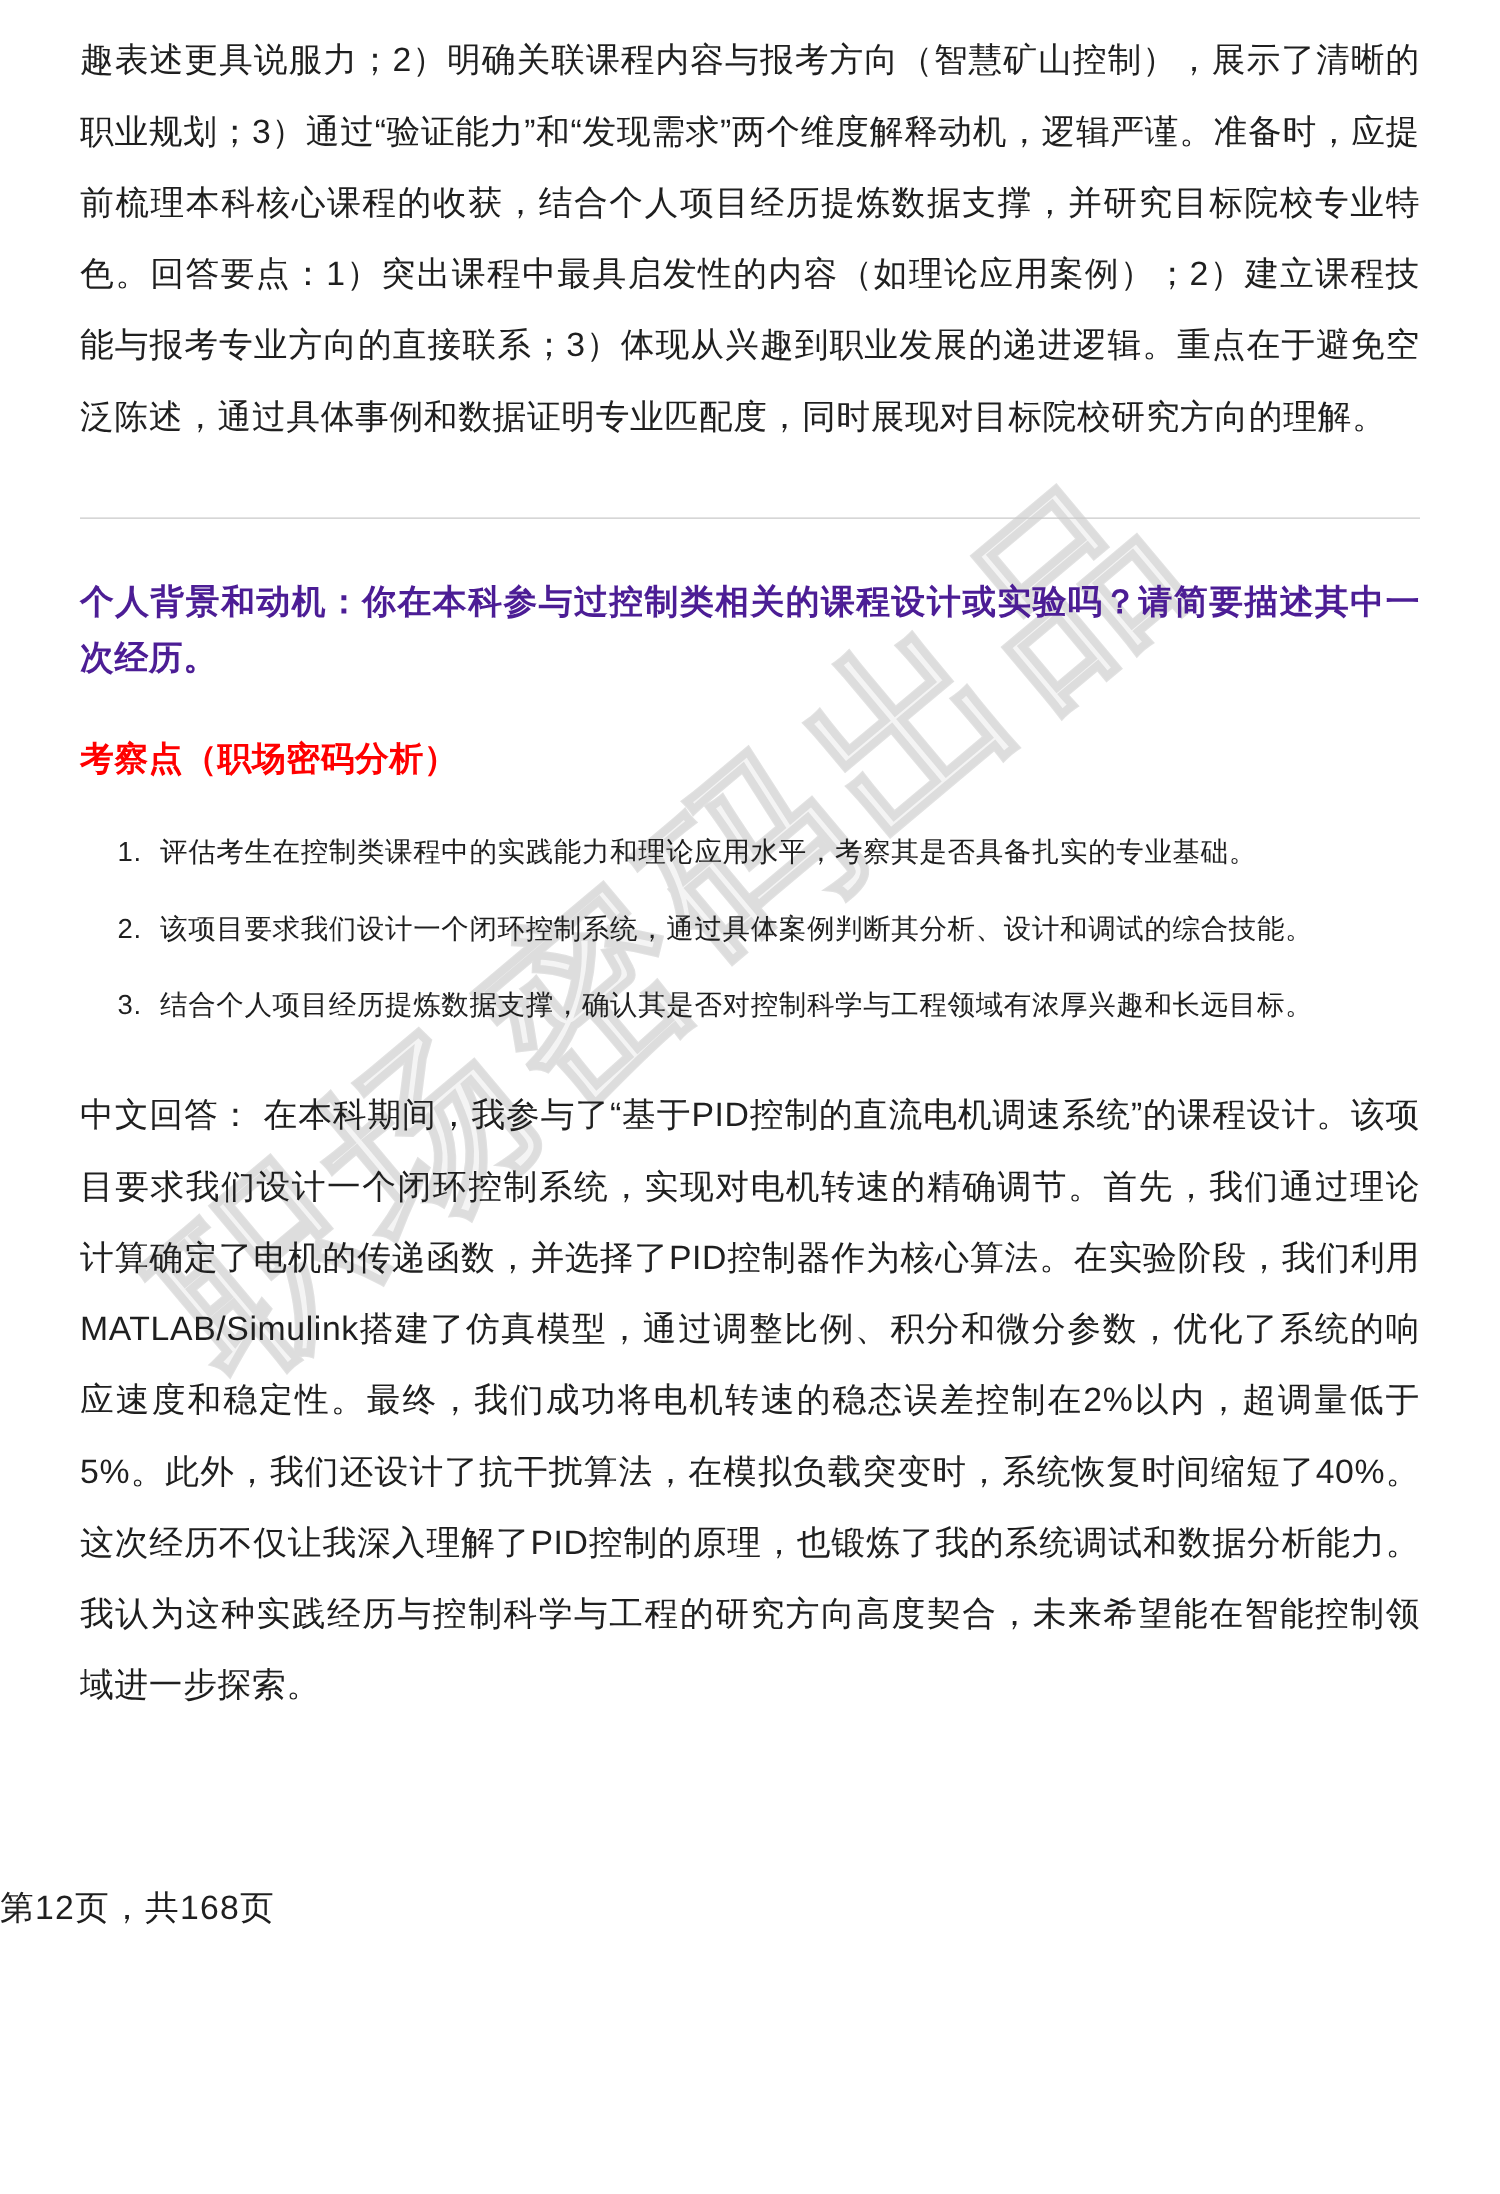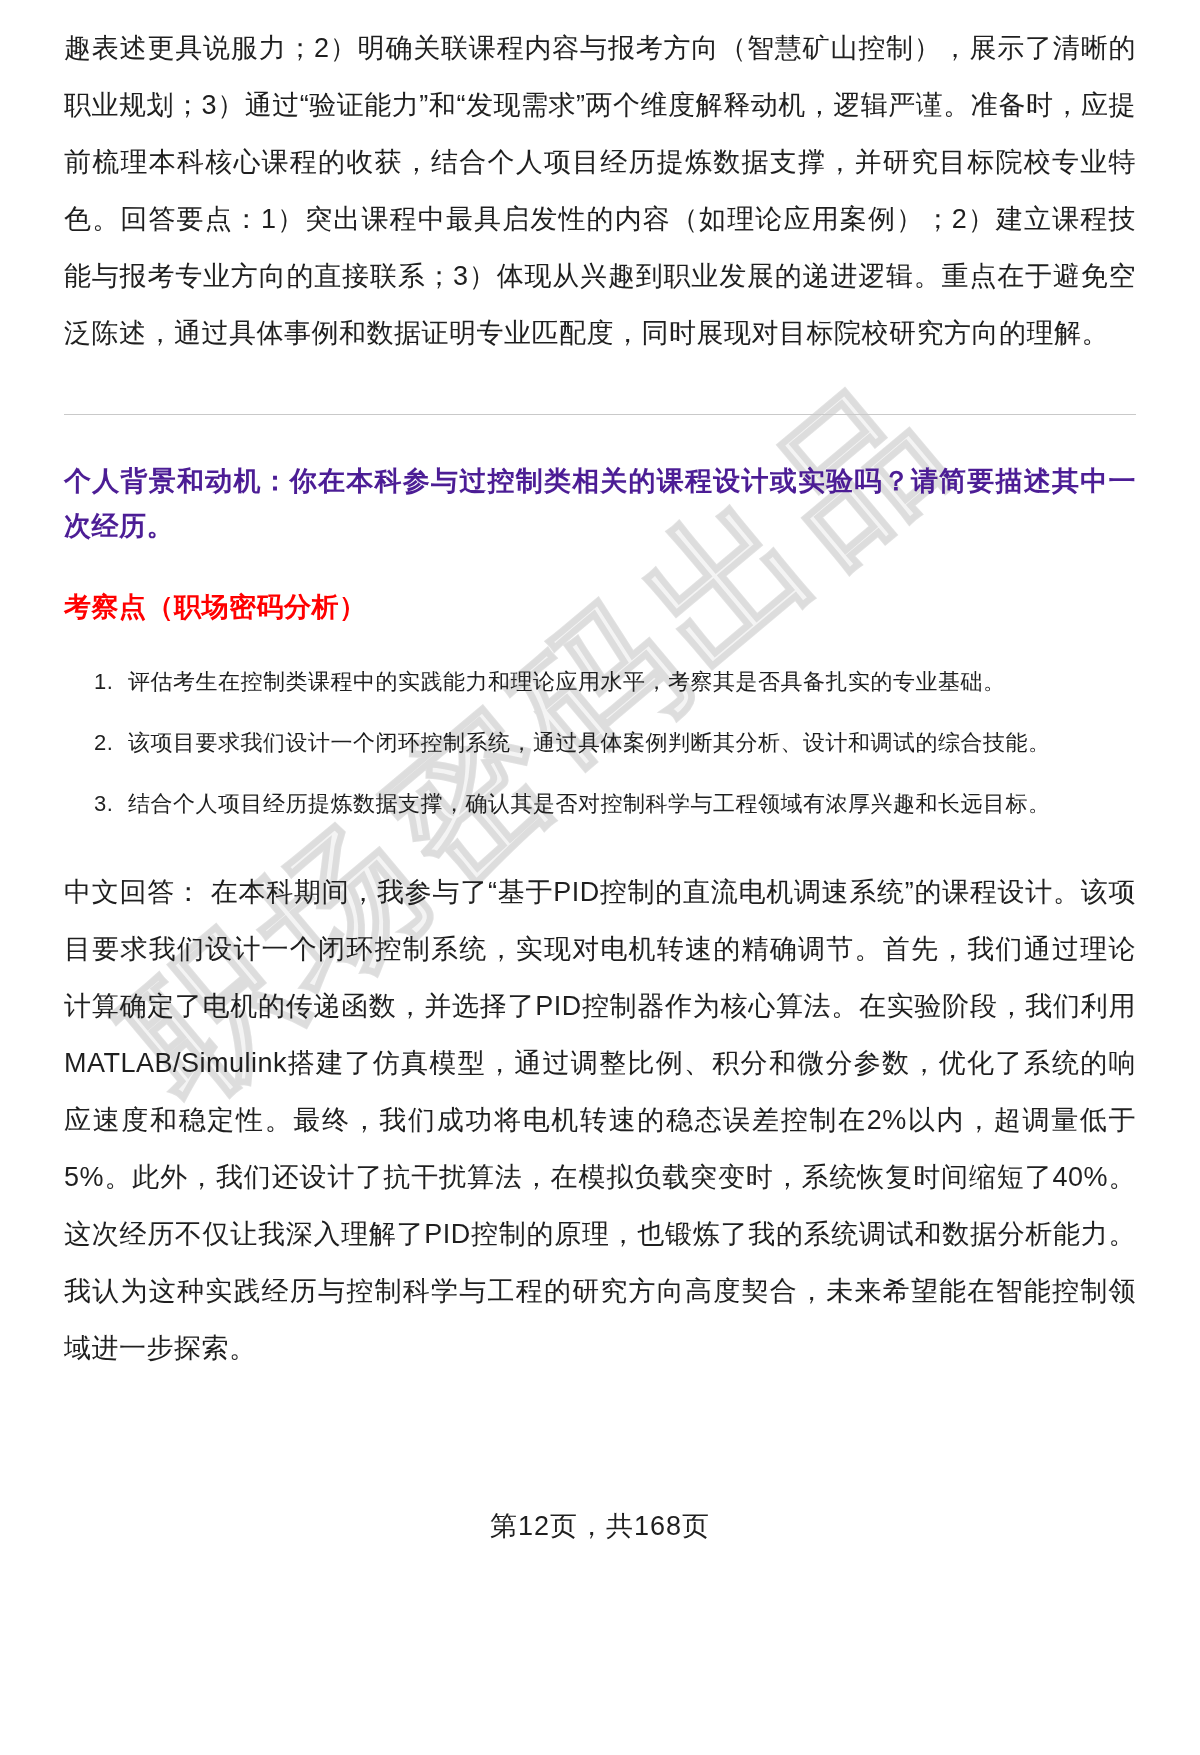--- a/index.html
+++ b/index.html
@@ -66,21 +66,20 @@
     letter-spacing: 0.5px;
   }
   .answer-paragraph {
     margin: 32px 0 0 0;
   }
   .footer {
     position: absolute;
     left: 0;
     top: 1508px;
     width: 100%;
-    text-align: center;
     font-size: 27px;
     color: #1f1f1f;
     z-index: 1;
     letter-spacing: 1px;
   }
   .watermark {
     position: absolute;
     left: 540px;
     top: 740px;
     transform: translate(-50%, -50%) rotate(-40deg);

